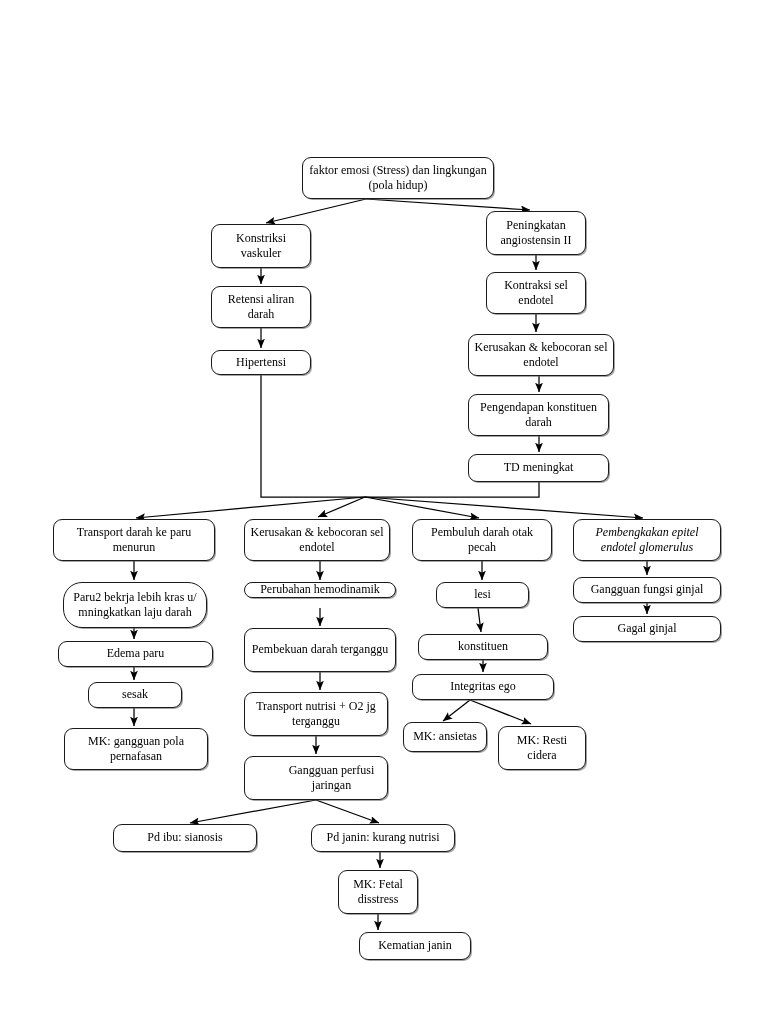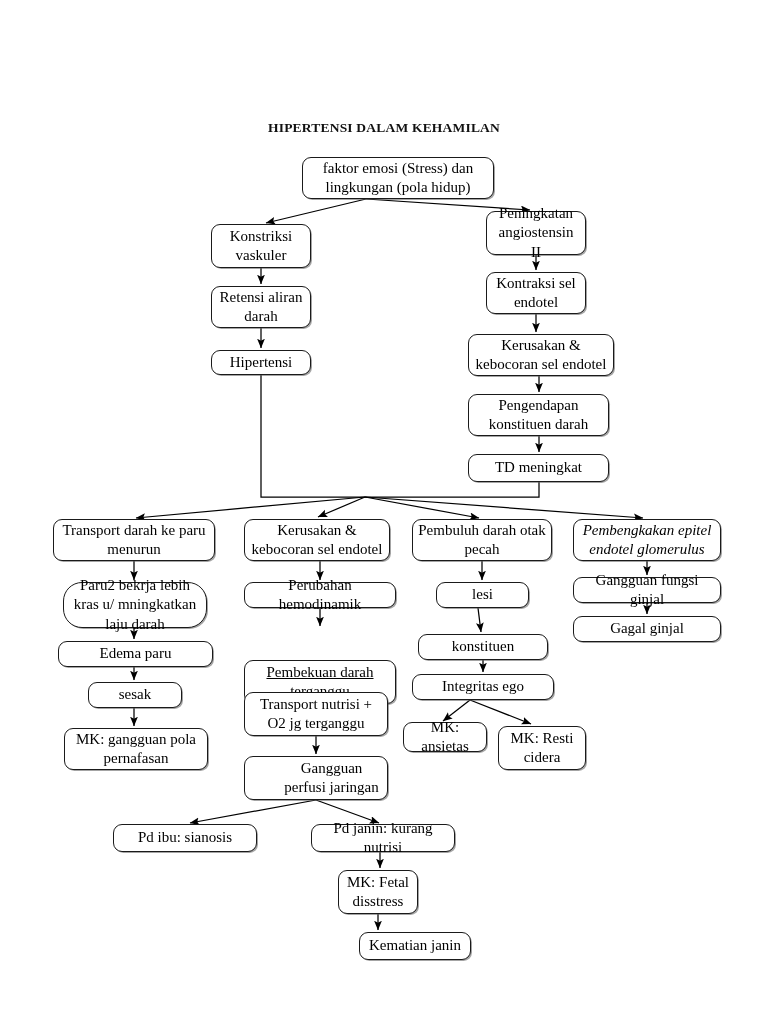--- a/index.html
+++ b/index.html
@@ -46,34 +46,33 @@
   .node {
     position: absolute;
     box-sizing: border-box;
     border: 1px solid #1a1a1a;
     border-radius: 9px;
     background: #ffffff;
     display: flex;
     align-items: center;
     justify-content: center;
     text-align: center;
-    font-size: 15px;
+    font-size: 12px;
     line-height: 1.28;
     padding: 2px 5px;
     color: #000;
     box-shadow: 1.5px 1.5px 0 -0.5px rgba(90,90,90,0.55);
   }
   .node span { display: block; }
 </style>
 </head>
 <body>
 
 <div id="page">
 
-  <div class="title" id="title-line2">HIPERTENSI DALAM KEHAMILAN</div>
 
   <svg id="connectors" viewBox="0 0 768 1024" width="768" height="1024">
     <defs>
       <marker id="ah" markerWidth="9" markerHeight="9" refX="7.4" refY="3.1" orient="auto" markerUnits="strokeWidth">
         <path d="M0,0 L7.6,3.1 L0,6.2 L1.5,3.1 z" fill="#000"></path>
       </marker>
     </defs>
     <g stroke="#000" stroke-width="1.25" fill="none">
 
       <path d="M366,199 L266,223" marker-end="url(#ah)"></path>
@@ -164,36 +163,36 @@
       </div>
       <div class="node" style="left: 412px; top: 519px; width: 140px; height: 42px;">
         <span>Pembuluh darah otak pecah</span>
       </div>
       <div class="node" style="left: 573px; top: 519px; width: 148px; height: 42px; font-style: italic;">
         <span>Pembengkakan epitel endotel glomerulus</span>
       </div>
       <div class="node" style="left: 63px; top: 582px; width: 144px; height: 46px; border-radius: 19px;">
         <span>Paru2 bekrja lebih kras u/ mningkatkan laju darah</span>
       </div>
-      <div class="node" style="left: 244px; top: 582px; width: 152px; height: 26px;">
+      <div class="node" style="left: 244px; top: 582px; width: 152px; height: 16px;">
         <span>Perubahan hemodinamik</span>
       </div>
       <div class="node" style="left: 436px; top: 582px; width: 93px; height: 26px;">
         <span>lesi</span>
       </div>
       <div class="node" style="left: 573px; top: 577px; width: 148px; height: 26px;">
         <span>Gangguan fungsi ginjal</span>
       </div>
       <div class="node" style="left: 573px; top: 616px; width: 148px; height: 26px;">
         <span>Gagal ginjal</span>
       </div>
       <div class="node" style="left: 58px; top: 641px; width: 155px; height: 26px;">
         <span>Edema paru</span>
       </div>
-      <div class="node" style="left: 244px; top: 660px; width: 152px; height: 44px; text-decoration: underline;">
+      <div class="node" style="left: 244px; top: 628px; width: 152px; height: 44px;">
         <span>Pembekuan darah terganggu</span>
       </div>
       <div class="node" style="left: 418px; top: 634px; width: 130px; height: 26px;">
         <span>konstituen</span>
       </div>
       <div class="node" style="left: 88px; top: 682px; width: 94px; height: 26px;">
         <span>sesak</span>
       </div>
       <div class="node" style="left: 412px; top: 674px; width: 142px; height: 26px;">
         <span>Integritas ego</span>

